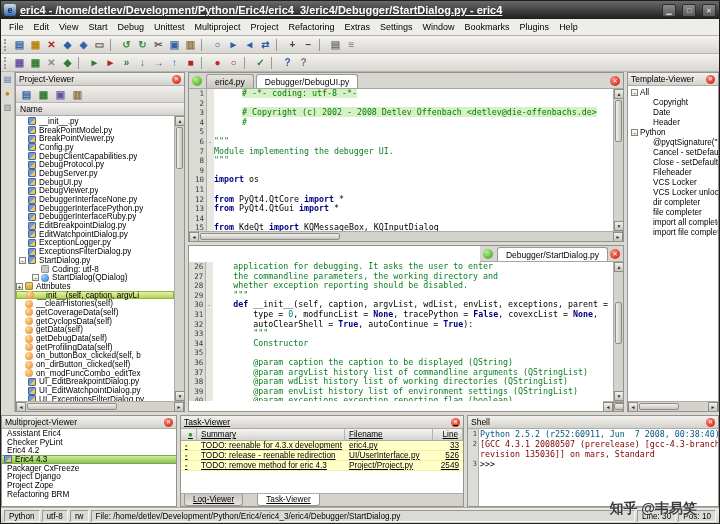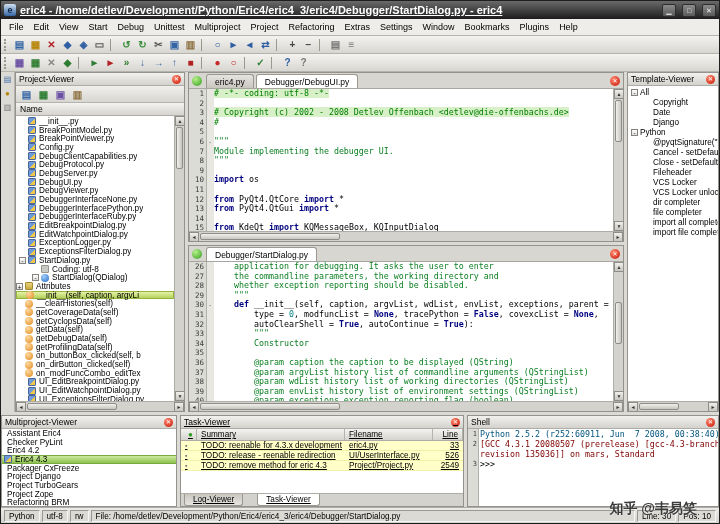--- a/index.html
+++ b/index.html
@@ -78,21 +78,21 @@
   .vtrack { flex:1; position:relative; }
   .vthumb { position:absolute; top:1px; left:1px; right:1px; height:42px;
             background:linear-gradient(90deg,#f0efeb,#c8c6c0); border:1px solid #8f8d87; border-radius:2px; }
   .htrack { flex:1; position:relative; }
   .hthumb { position:absolute; left:1px; top:1px; bottom:1px; width:140px;
             background:linear-gradient(#f0efeb,#c8c6c0); border:1px solid #8f8d87; border-radius:2px; }
 
   
   .center { flex:1; min-width:0; display:flex; flex-direction:column; }
   .editor { display:flex; flex-direction:column; overflow:hidden; border:1px solid #94928c; background:#fff; }
-  .e1 { height:170px; flex:none; } .e2 { flex:1; min-height:0; }
+  .e1 { height:170px; flex:none; } .e2 { flex:1; min-height:0;align-items:flex-end; }
   .tabbar { height:16px; flex:none; background:#d8d6d1; border-bottom:1px solid #a8a6a0;
             display:flex; align-items:flex-end; padding:1px 3px 0 3px; gap:2px; }
   .tab-nav { width:10px; height:10px; flex:none; margin:0 2px 2px 0; border-radius:50%;
              background:radial-gradient(circle at 35% 30%,#b8f089,#2f9e1f); }
   .tab { height:14px; padding:1px 8px; display:flex; align-items:center; font-size:8.5px; white-space:nowrap;
          background:linear-gradient(#e6e4e0,#c9c6c0); border:1px solid #9a988f; border-bottom:none;
          border-radius:3px 3px 0 0; }
   .tab.active { background:#fff; }
   .tab-close { width:10px; height:10px; flex:none; margin:0 0 2px auto; border-radius:50%;
                background:radial-gradient(circle at 35% 30%,#ff8a72,#c81200); color:#fff;
@@ -101,21 +101,21 @@
   .code-area { flex:1; min-width:0; position:relative; overflow:hidden;
                font-family:"DejaVu Sans Mono",monospace; }
   .code-area::before { content:""; position:absolute; top:0; bottom:0; left:0; width:17px;
                        background:#dcdcd7; border-right:1px solid #b2b0aa; }
   .code-area::after  { content:""; position:absolute; top:0; bottom:0; left:18px; width:7px; background:#e9e7e2; }
   .crow { position:relative; z-index:1; display:flex; height:9.6px; line-height:9.6px; font-size:8.3px; }
   .cnum { width:17px; flex:none; text-align:right; padding-right:2px; color:#3c3c3c; font-size:7.5px; }
   .cfold { width:8px; flex:none; font-size:6px; line-height:9px; text-align:center; color:#555; }
   .ctext { white-space:pre; }
   .kw { color:#00007f; font-weight:bold; }
-  .cm { color:#007f00; }
+  .cm { color:#007f00;margin-left:28px; }
   .ds { color:#0b7f22; }
   .num { color:#007f7f; }
   .hlg { background:#d7f0c8; }
 
   
   .tv { width:92px; flex:none; }
 
   
   .bottom { height:92px; flex:none; display:flex; }
   .mp { width:176px; flex:none; }
@@ -755,21 +755,21 @@
             <span class="tl">Copyright</span>
           </div>
 
           <div class="trow lvl1">
             <span class="exp"></span>
             <span class="tl">Date</span>
           </div>
 
           <div class="trow lvl1">
             <span class="exp"></span>
-            <span class="tl">Django</span>
+            <span class="tl">Header</span>
           </div>
 
           <div class="trow lvl0">
             <span class="exp">-</span>
             <span class="tl">Python</span>
           </div>
 
           <div class="trow lvl1">
             <span class="exp"></span>
             <span class="tl">@pyqtSignature("")</span>
@@ -864,24 +864,20 @@
           <div class="mprow">
 
             <span>Packager CxFreeze</span>
           </div>
 
           <div class="mprow">
 
             <span>Project Django</span>
           </div>
 
-          <div class="mprow">
-
-            <span>Project TurboGears</span>
-          </div>
 
           <div class="mprow">
 
             <span>Project Zope</span>
           </div>
 
           <div class="mprow">
 
             <span>Refactoring BRM</span>
           </div>

